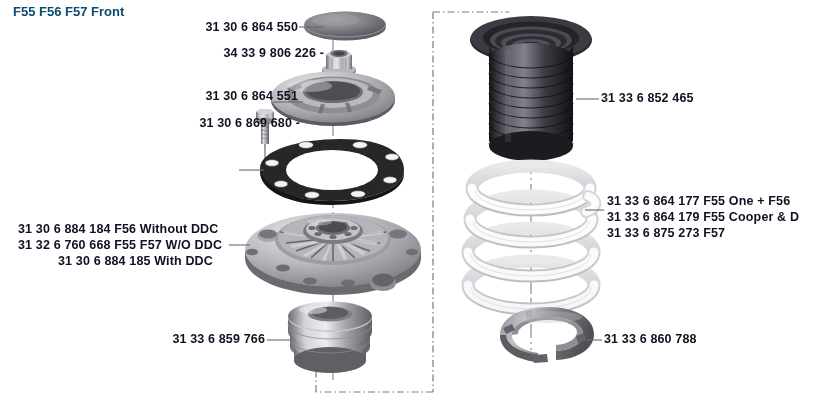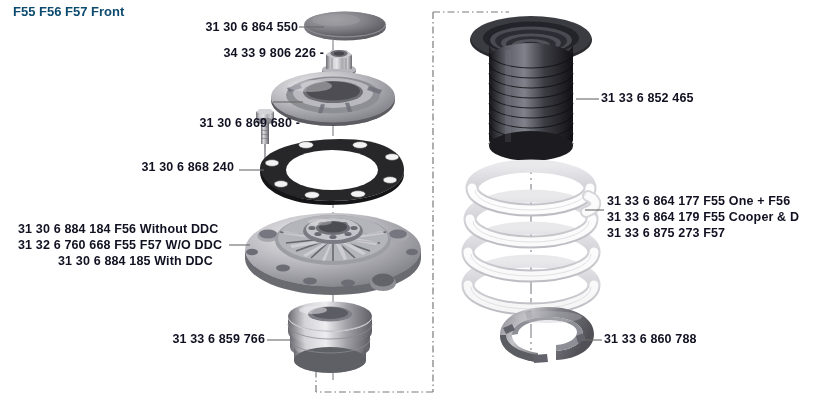--- a/index.html
+++ b/index.html
@@ -376,24 +376,24 @@
       <path d="M 583 340 L 602 340"></path>
     </g>
   </svg>
 
   <div class="title">F55 F56 F57 Front</div>
 
   <div class="lbl r" style="left:196px;top:20px;width:102px;">31 30 6 864 550</div>
 
   <div class="lbl r" style="left:212px;top:46px;width:112px;">34 33 9 806 226 -</div>
 
+  <div class="lbl r" style="left:150px;top:89px;width:148px;">31 30 6 864 551</div>
 
   <div class="lbl r" style="left:148px;top:116px;width:152px;">31 30 6 869 680 -</div>
 
-  <div class="lbl r" style="left:110px;top:160px;width:124px;">31 30 6 868 240</div>
 
   <div class="lbl" style="left:18px;top:222px;text-align:center;">31 30 6 884 184 F56 Without DDC</div>
   <div class="lbl" style="left:18px;top:238px;">31 32 6 760 668 F55 F57 W/O DDC</div>
   <div class="lbl" style="left:18px;top:254px;margin-left:40px;">31 30 6 884 185 With DDC</div>
 
   <div class="lbl r" style="left:143px;top:332px;width:122px;">31 33 6 859 766</div>
 
   <div class="lbl" style="left:601px;top:91px;">31 33 6 852 465</div>
 
   <div class="lbl" style="left:607px;top:194px;">31 33 6 864 177 F55 One + F56</div>

